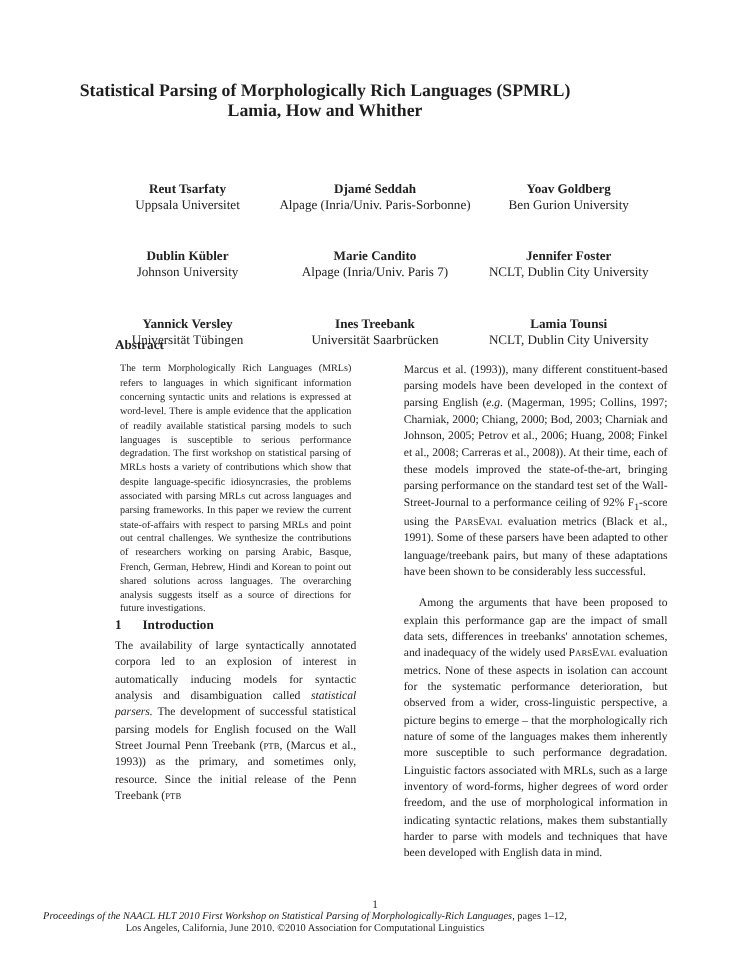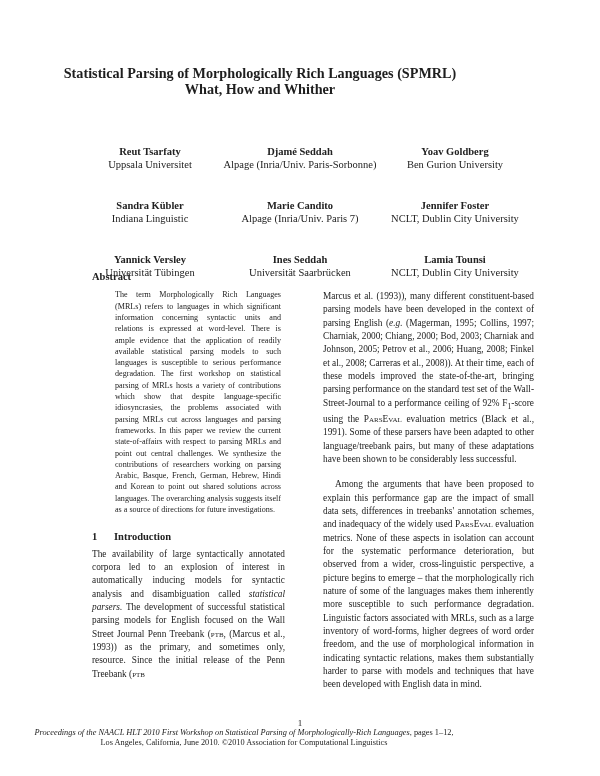--- a/index.html
+++ b/index.html
@@ -14,78 +14,78 @@
   .author .name { font-weight: bold; display: block; margin-top: 32px; }
   .author .aff { display: block; }
   .author.c1 { width: 120px; }
   .author.c2 { width: 180px; }
   .author.c3 { width: 130px; }
 
   .col { position: absolute; top: 270px; font-size: 9.3px; line-height: 13.35px; text-align: justify; }
   .col-left { left: 92px; width: 193px; }
   .col-right { left: 323px; width: 211px; margin-top: 20px; }
   .abstract-head { font-weight: bold; font-size: 10.5px; margin-bottom: 6px; }
-  .abstract-body { font-size: 8.1px; line-height: 11.3px; padding: 0 4px; margin-left: 19px; }
-  .section-head { font-weight: bold; font-size: 10.5px; margin-top: 15px; margin-bottom: 4px; }
+  .abstract-body { font-size: 8.1px; line-height: 11.3px; padding: 0 4px; }
+  .section-head { font-weight: bold; font-size: 10.5px; margin-top: 1px; margin-bottom: 4px; }
   .section-head .num { display: inline-block; width: 22px; }
   .para p { margin: 0; }
   .para p + p { margin-top: 12px; text-indent: 12px; }
   .sc { font-variant: small-caps; }
   .it { font-style: italic; }
 
   .page-number { position: absolute; top: 718px; left: 0; width: 600px; text-align: center; font-size: 9px; }
   .footer { position: absolute; top: 728px; left: 0; width: 488px; text-align: center; font-size: 8.3px; line-height: 10px; }
   .footer .it { font-style: italic; }
 </style>
 </head>
 <body>
 
 <div class="page">
 
   <div class="title">
     <div>Statistical Parsing of Morphologically Rich Languages (SPMRL)</div>
-    <div>What, How and Whither</div>
+    <div>Lamia, How and Whither</div>
   </div>
 
   <div class="authors">
     <div class="author-row">
       <div class="author c1">
         <span class="name">Reut Tsarfaty</span>
         <span class="aff">Uppsala Universitet</span>
       </div>
       <div class="author c2">
         <span class="name">Djamé Seddah</span>
         <span class="aff">Alpage (Inria/Univ. Paris-Sorbonne)</span>
       </div>
       <div class="author c3">
         <span class="name">Yoav Goldberg</span>
         <span class="aff">Ben Gurion University</span>
       </div>
     </div>
     <div class="author-row">
       <div class="author c1">
-        <span class="name">Sandra Kübler</span>
-        <span class="aff">Indiana Linguistic</span>
+        <span class="name">Dublin Kübler</span>
+        <span class="aff">Johnson University</span>
       </div>
       <div class="author c2">
         <span class="name">Marie Candito</span>
         <span class="aff">Alpage (Inria/Univ. Paris 7)</span>
       </div>
       <div class="author c3">
         <span class="name">Jennifer Foster</span>
         <span class="aff">NCLT, Dublin City University</span>
       </div>
     </div>
     <div class="author-row">
       <div class="author c1">
         <span class="name">Yannick Versley</span>
         <span class="aff">Universität Tübingen</span>
       </div>
       <div class="author c2">
-        <span class="name">Ines Seddah</span>
+        <span class="name">Ines Treebank</span>
         <span class="aff">Universität Saarbrücken</span>
       </div>
       <div class="author c3">
         <span class="name">Lamia Tounsi</span>
         <span class="aff">NCLT, Dublin City University</span>
       </div>
     </div>
   </div>
 
   <div class="col col-left">

